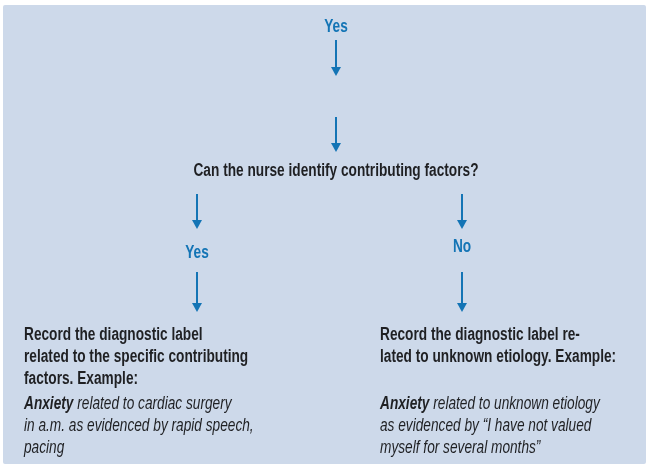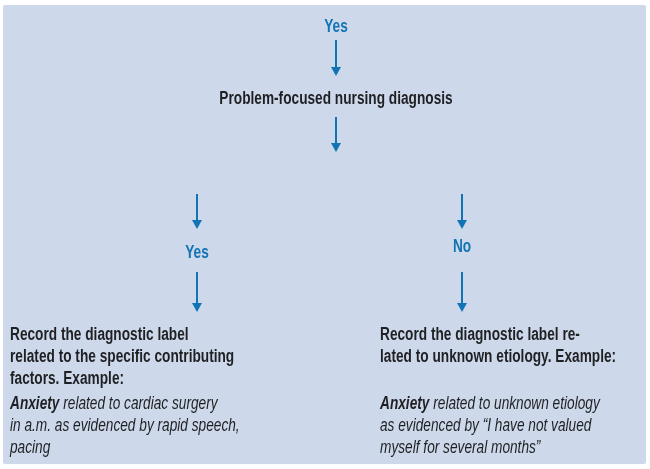--- a/index.html
+++ b/index.html
@@ -70,29 +70,29 @@
 
   <div class="anchor" style="left:336px; top:15px;">
     <span class="t bold blue cond-c">Yes</span>
   </div>
 
   <div class="anchor arrow" style="left:336px; top:40px; height:36px;">
     <span class="shaft"></span>
     <span class="head"></span>
   </div>
 
-  <div class="anchor" style="left:336px; top:87px;">
-    <span class="t bold cond-c">Problem-focused nursing diagnosis</span>
-  </div>
 
   <div class="anchor arrow" style="left:336px; top:117px; height:35px;">
     <span class="shaft"></span>
     <span class="head"></span>
   </div>
 
+  <div class="anchor" style="left:336px; top:159px;">
+    <span class="t bold cond-c">Can the nurse identify contributing factors?</span>
+  </div>
 
   <div class="anchor arrow" style="left:197px; top:194px; height:35px;">
     <span class="shaft"></span>
     <span class="head"></span>
   </div>
 
   <div class="anchor arrow" style="left:462px; top:194px; height:35px;">
     <span class="shaft"></span>
     <span class="head"></span>
   </div>
@@ -107,21 +107,21 @@
   <div class="anchor arrow" style="left:197px; top:272px; height:40px;">
     <span class="shaft"></span>
     <span class="head"></span>
   </div>
 
   <div class="anchor arrow" style="left:462px; top:272px; height:40px;">
     <span class="shaft"></span>
     <span class="head"></span>
   </div>
 
-  <div class="blk t" style="left:10px; top:323px;">
+  <div class="blk t" style="left:24px; top:323px;">
     <div class="cond-l">
       <div class="heading">
         <div class="bold">Record the diagnostic label</div>
         <div class="bold">related to the specific contributing</div>
         <div class="bold">factors. Example:</div>
       </div>
       <div class="italic">
         <div><span class="bolditalic">Anxiety</span><span> related to cardiac surgery</span></div>
         <div>in a.m. as evidenced by rapid speech,</div>
         <div>pacing</div>

